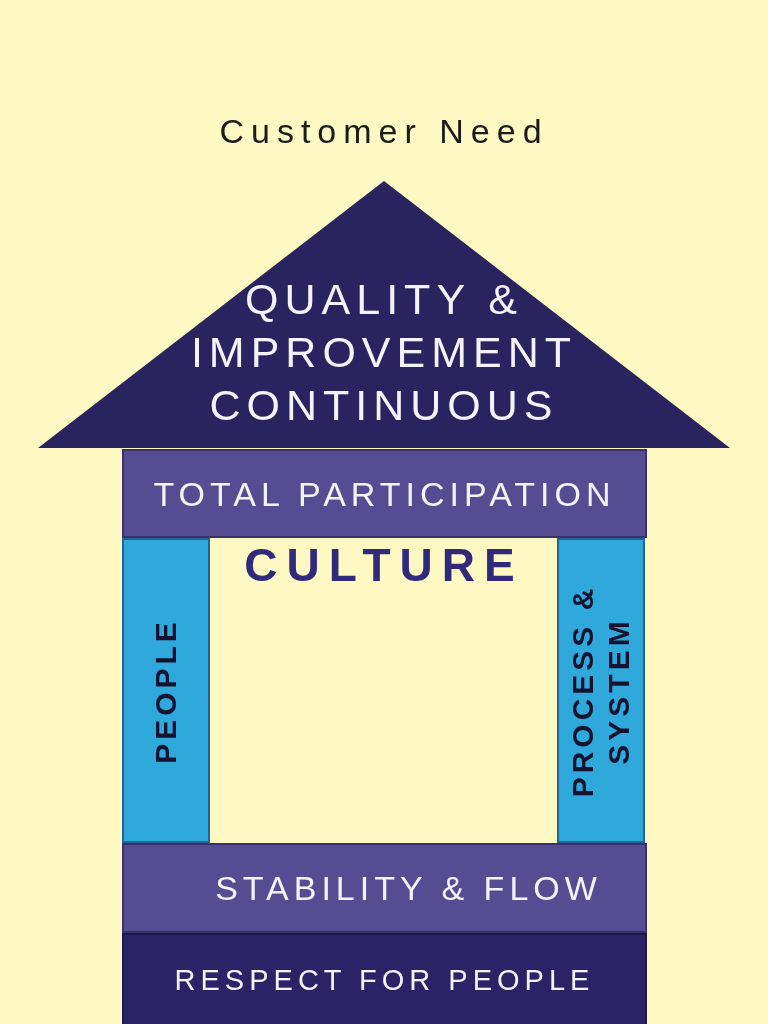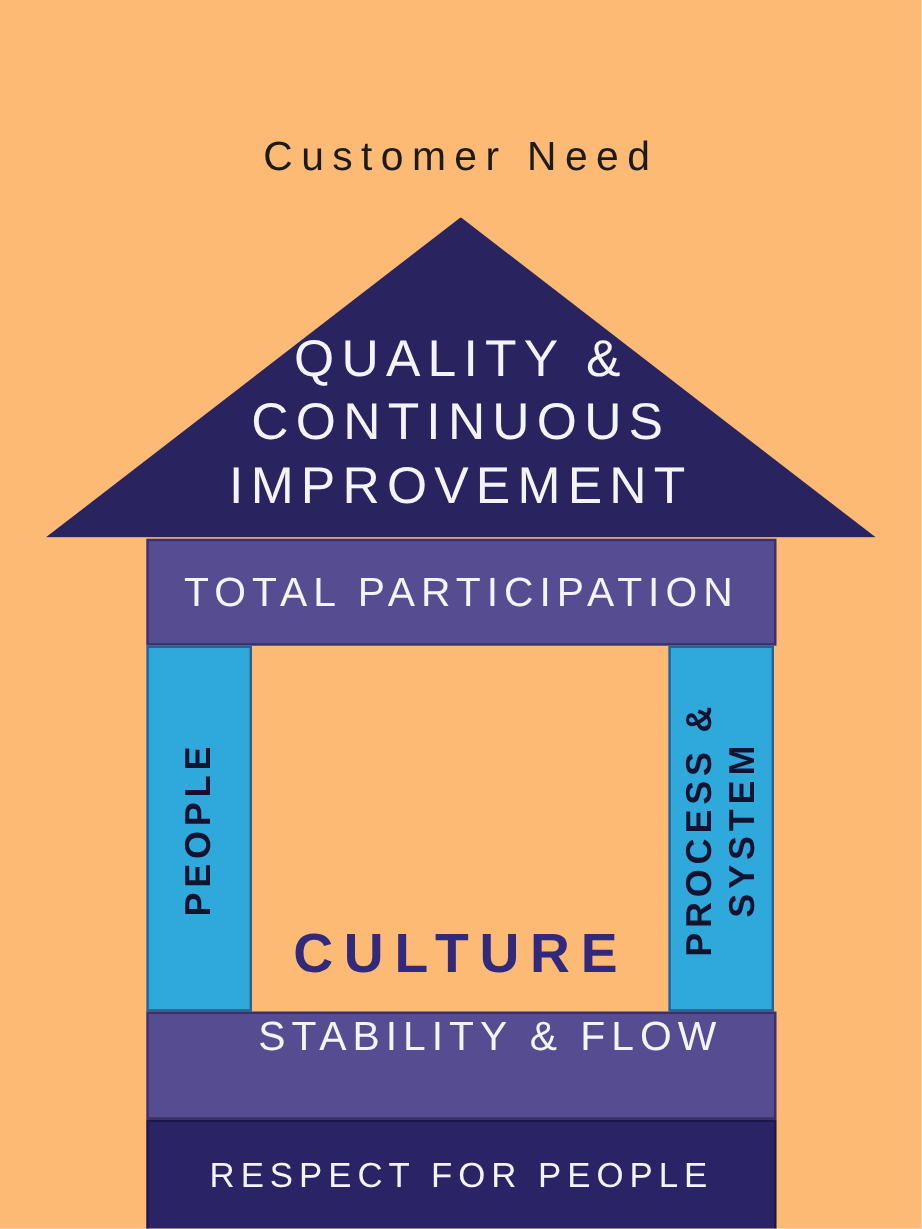--- a/index.html
+++ b/index.html
@@ -3,21 +3,21 @@
 <meta charset="utf-8">
 <style>
   * { margin: 0; padding: 0; box-sizing: border-box; }
   html, body { background: #ffffff; }
   body { font-family: "Liberation Sans", sans-serif; }
 
   .canvas {
     position: relative;
     width: 768px;
     height: 1024px;
-    background: #fdba74;
+    background: #fef9c3;
     overflow: hidden;
     margin: 0 auto;
   }
 
   .customer-need {
     position: absolute;
     top: 112px;
     left: 0;
     width: 768px;
     text-align: center;
@@ -106,34 +106,35 @@
   }
   .pillar-text span { display: block; }
 
   .culture {
     position: absolute;
     left: 210px;
     top: 538px;
     width: 348px;
     height: 283px;
     display: flex;
-    align-items: flex-end;
+    align-items: flex-start;
     justify-content: center;
   }
   .culture-label {
     font-size: 46px;
     font-weight: 700;
     letter-spacing: 9px;
     color: #312a7c;
   }
 
   .beam-stability {
     top: 843px;
     height: 90px;
     display: flex;
+    align-items: center;
     justify-content: center;
     font-size: 34px;
     letter-spacing: 5px;
   }
 
   .foundation {
     position: absolute;
     left: 122px;
     top: 933px;
     width: 525px;
@@ -155,22 +156,22 @@
 </head>
 <body>
 
 <div class="canvas">
 
   <div class="customer-need">Customer Need</div>
 
   <div class="roof">
     <div class="roof-text">
       <div>QUALITY &amp;</div>
+      <div>IMPROVEMENT</div>
       <div>CONTINUOUS</div>
-      <div>IMPROVEMENT</div>
     </div>
   </div>
 
   <div class="beam beam-participation">
     <div class="beam-label">TOTAL PARTICIPATION</div>
   </div>
 
   <div class="pillar pillar-left">
     <div class="pillar-text">PEOPLE</div>
   </div>

